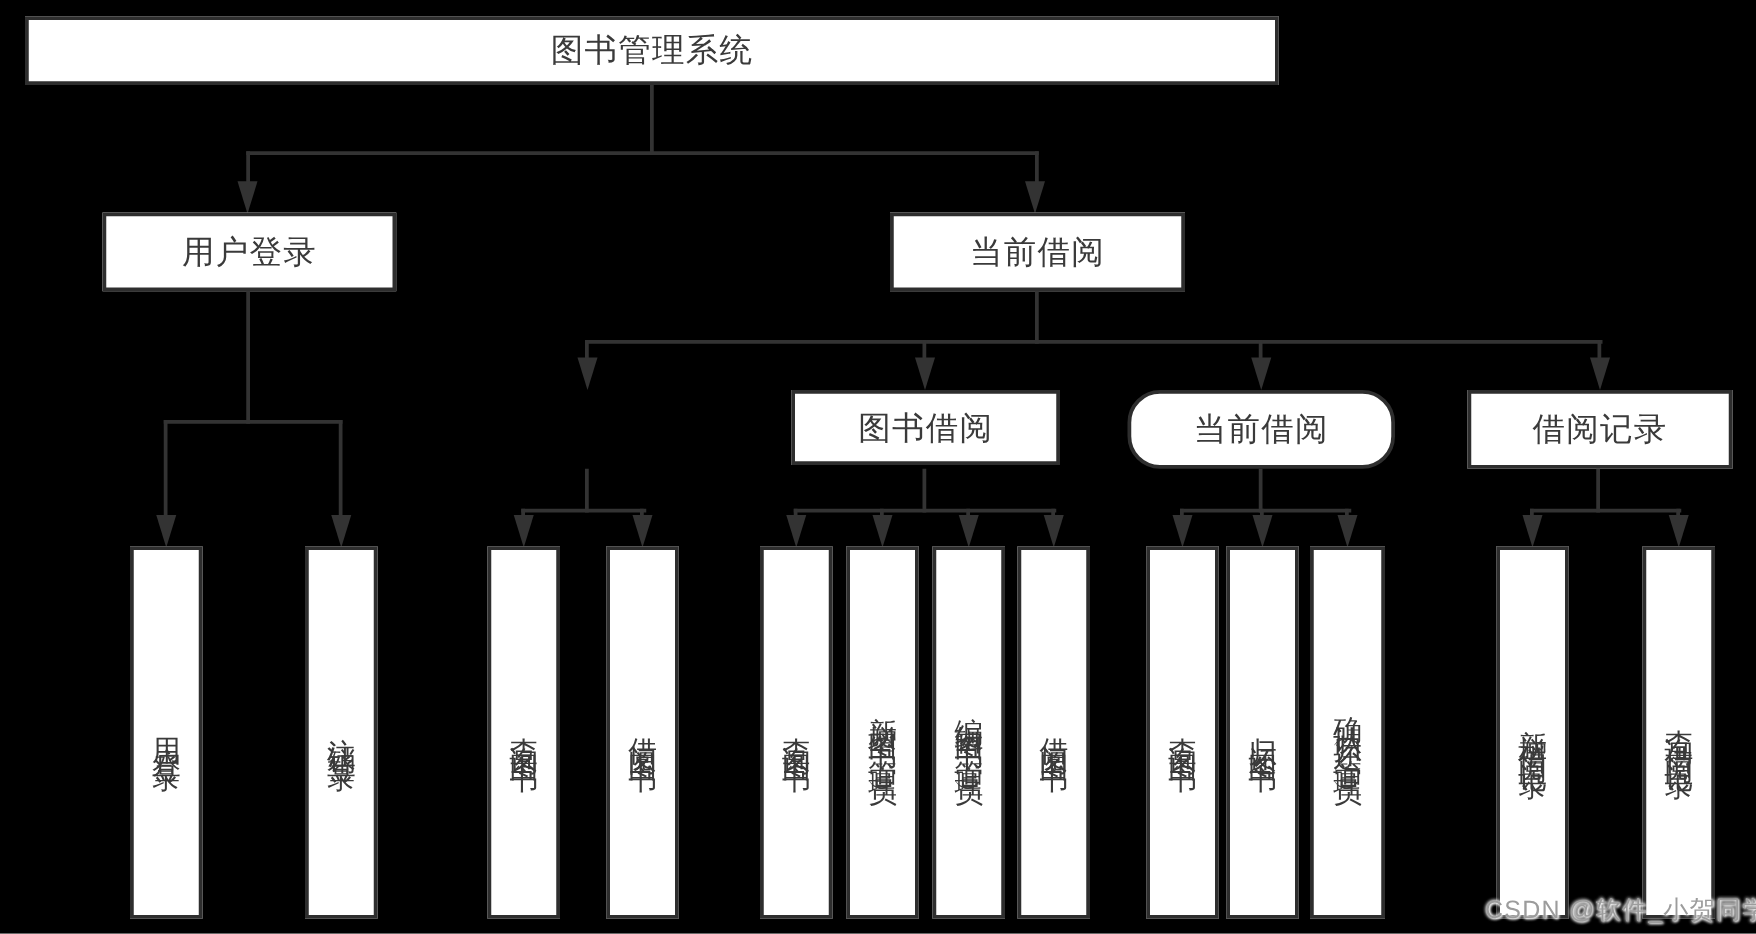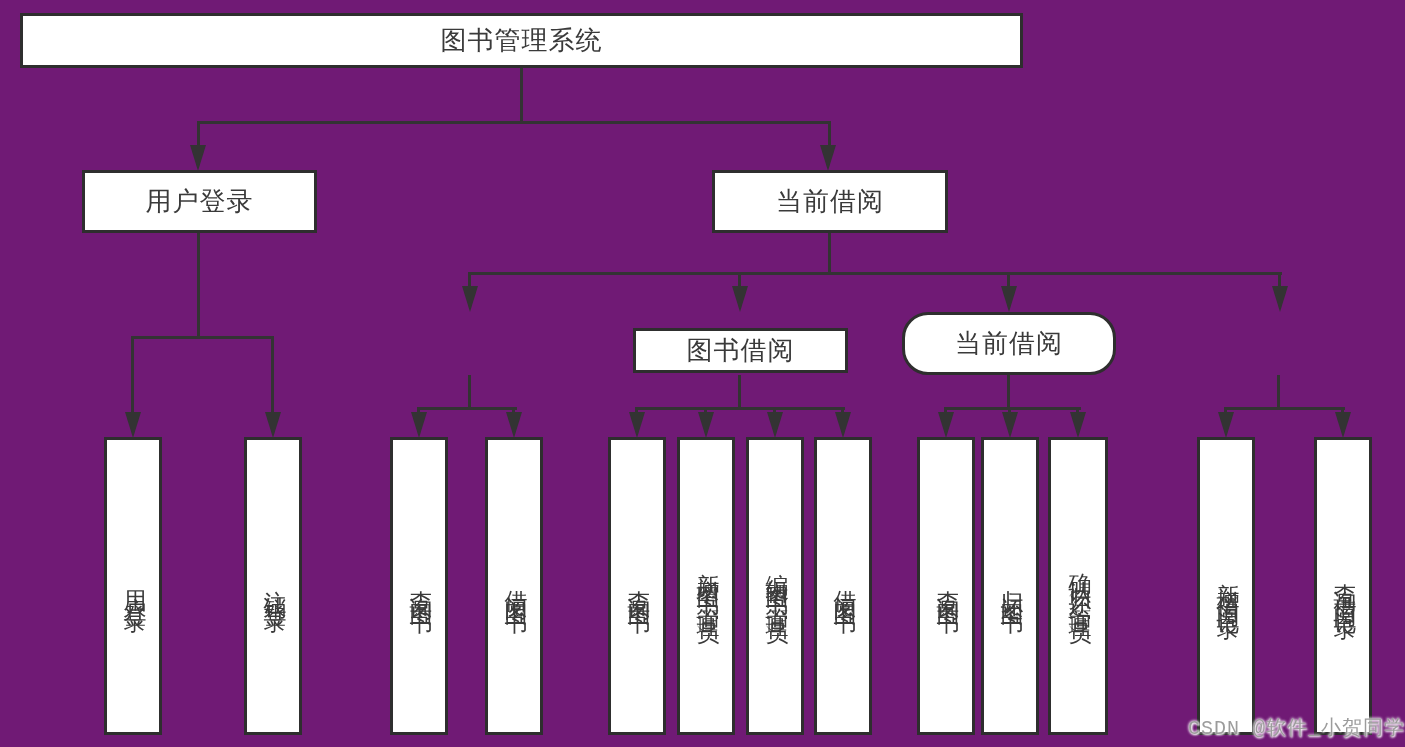--- a/index.html
+++ b/index.html
@@ -1,20 +1,20 @@
 <!DOCTYPE html>
 <html><head>
 <meta charset="utf-8">
 <style>
   html,body{margin:0;padding:0;background:#ffffff;}
   #stage{
     position:relative;
     width:1405px;height:747px;
-    background:#701a75;
-    font-family:Liberation Mono, monospace;
+    background:#000000;
+    font-family:Liberation Sans, sans-serif;
     overflow:hidden;
   }
   .box{
     position:absolute;
     background:#ffffff;
     border:3px solid #2e2e2e;
     box-sizing:border-box;
     display:flex;
     align-items:center;
     justify-content:center;
@@ -84,25 +84,28 @@
   <div class="hline" style="left:468px;top:272px;width:814px;"></div>
   <div class="vline" style="left:468px;top:272px;height:18px;"></div>
   <div class="arrow" style="left:462px;top:286px;"></div>
   <div class="vline" style="left:738px;top:272px;height:18px;"></div>
   <div class="arrow" style="left:732px;top:286px;"></div>
   <div class="vline" style="left:1007px;top:272px;height:18px;"></div>
   <div class="arrow" style="left:1001px;top:286px;"></div>
   <div class="vline" style="left:1278px;top:272px;height:18px;"></div>
   <div class="arrow" style="left:1272px;top:286px;"></div>
 
-  <div class="box hnode" style="left:633px;top:328px;width:215px;height:45px;">
+  <div class="box hnode" style="left:633px;top:312px;width:215px;height:60px;">
     <span>图书借阅</span>
   </div>
   <div class="box hnode" style="left:902px;top:312px;width:214px;height:63px;border-radius:26px;">
     <span>当前借阅</span>
+  </div>
+  <div class="box hnode" style="left:1174px;top:312px;width:212px;height:63px;">
+    <span>借阅记录</span>
   </div>
 
   <div class="vline" style="left:468px;top:375px;height:35px;"></div>
   <div class="vline" style="left:738px;top:375px;height:35px;"></div>
   <div class="vline" style="left:1007px;top:375px;height:35px;"></div>
   <div class="vline" style="left:1277px;top:375px;height:35px;"></div>
 
   <div class="hline" style="left:417px;top:407px;width:100px;"></div>
   <div class="vline" style="left:417px;top:407px;height:9px;"></div>
   <div class="arrow" style="left:411px;top:412px;"></div>

